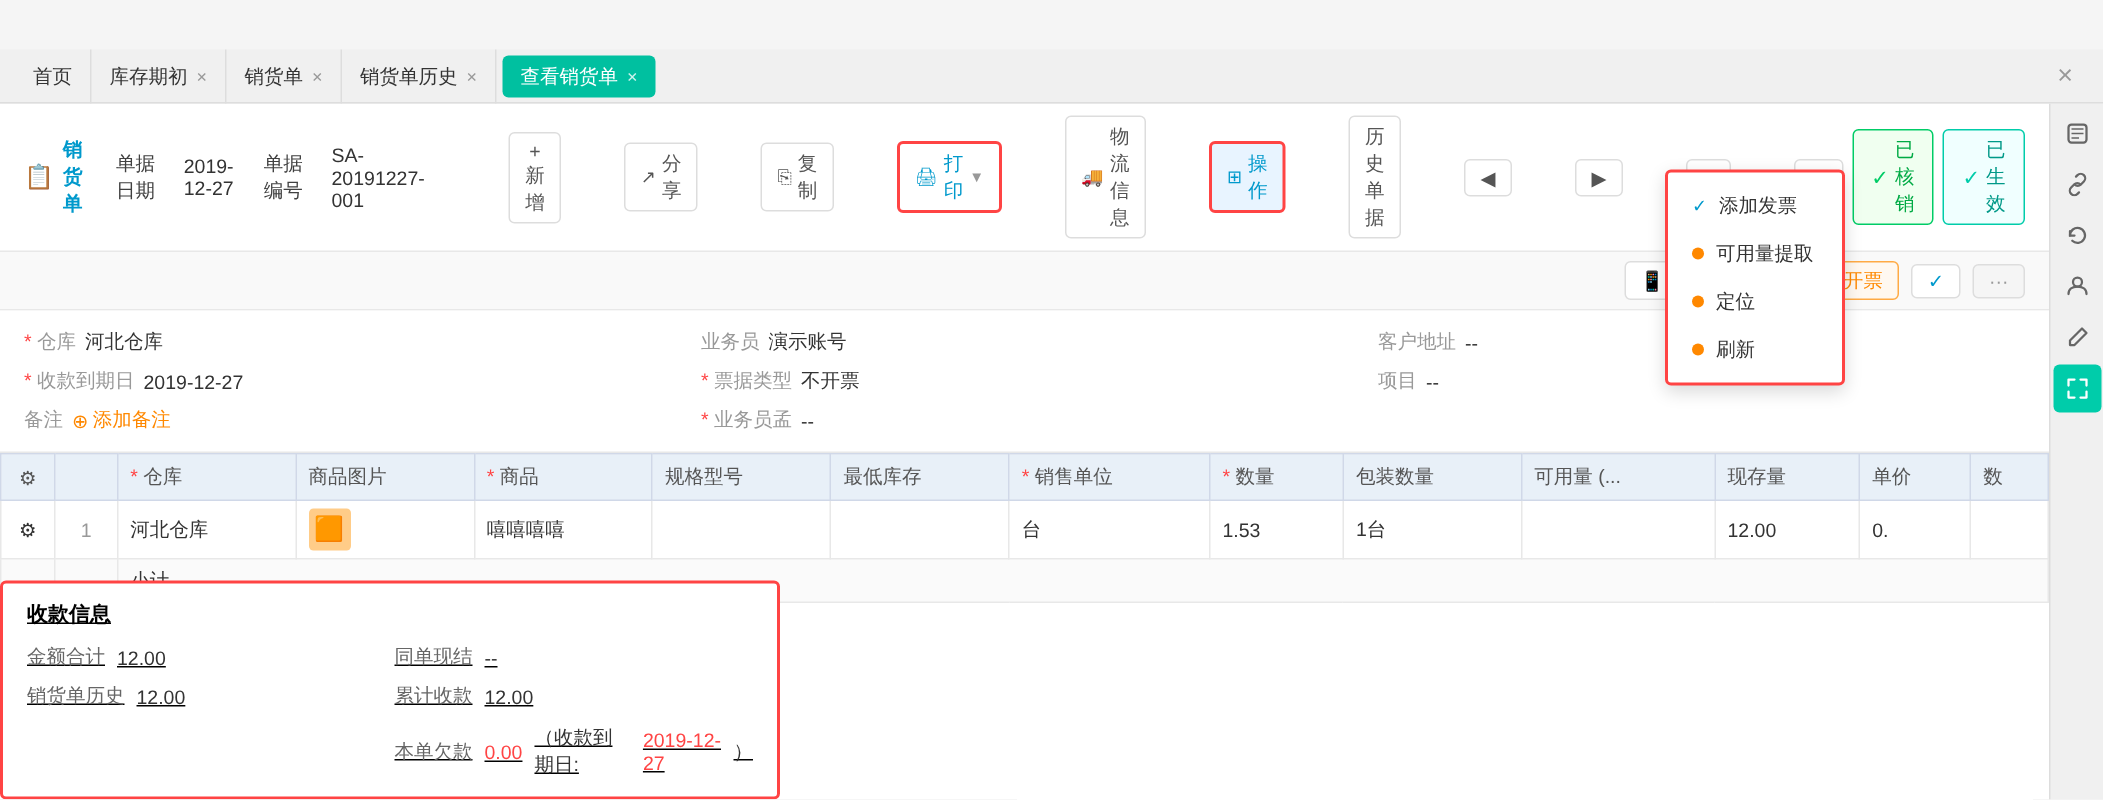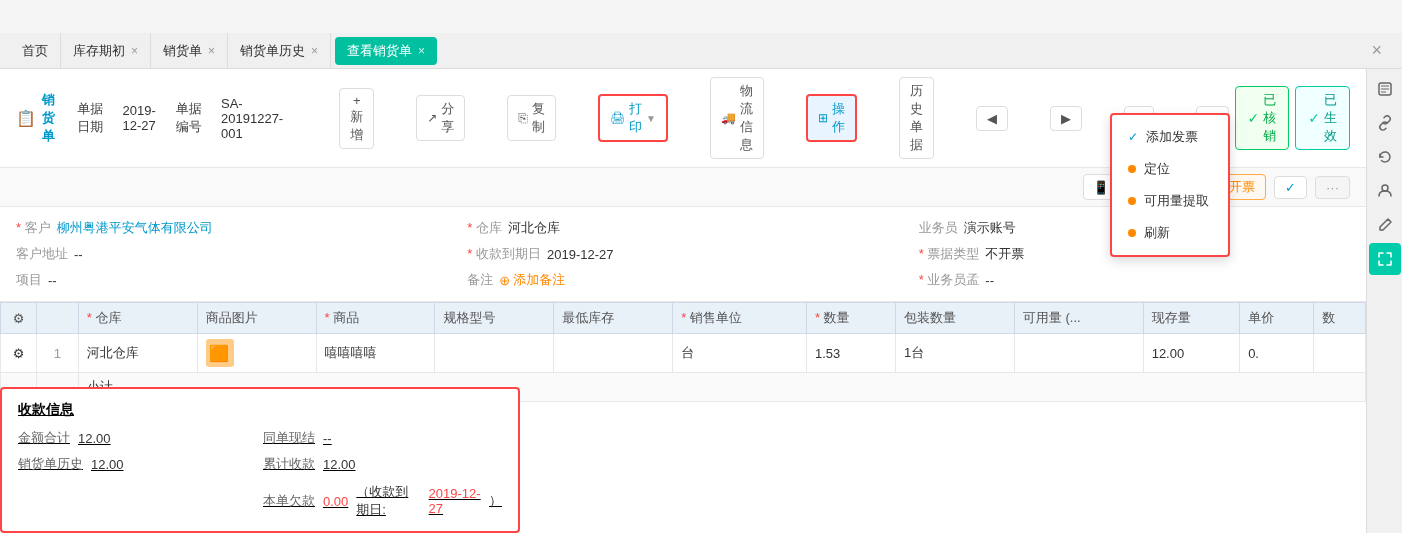--- a/index.html
+++ b/index.html
@@ -232,25 +232,25 @@
             <span>已生效</span>
           </span>
 
           <div class="dropdown-menu">
             <div class="dropdown-item">
               <span class="check-icon">✓</span>
               <span>添加发票</span>
             </div>
             <div class="dropdown-item">
               <span class="dot orange"></span>
-              <span>定位</span>
+              <span>可用量提取</span>
             </div>
             <div class="dropdown-item">
               <span class="dot orange"></span>
-              <span>可用量提取</span>
+              <span>定位</span>
             </div>
             <div class="dropdown-item">
               <span class="dot orange"></span>
               <span>刷新</span>
             </div>
           </div>
         </div>
       </div>
 
       <div class="sub-toolbar">
@@ -267,24 +267,20 @@
             <span style="color:#0099cc;">✓</span>
           </button>
           <button class="sub-btn gray">
             <span>···</span>
           </button>
         </div>
       </div>
 
       <div class="form-area">
 
-        <div class="form-row">
-          <span class="form-label required">客户</span>
-          <span class="form-value link">柳州粤港平安气体有限公司</span>
-        </div>
         <div class="form-row">
           <span class="form-label required">仓库</span>
           <span class="form-value">河北仓库</span>
         </div>
         <div class="form-row">
           <span class="form-label">业务员</span>
           <span class="form-value">演示账号</span>
         </div>
 
         <div class="form-row">

